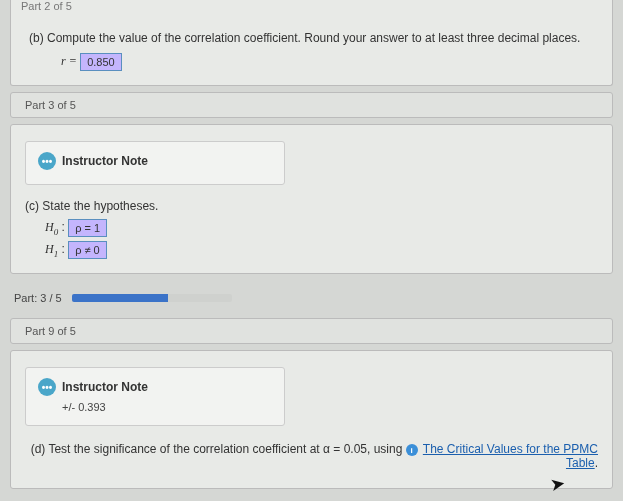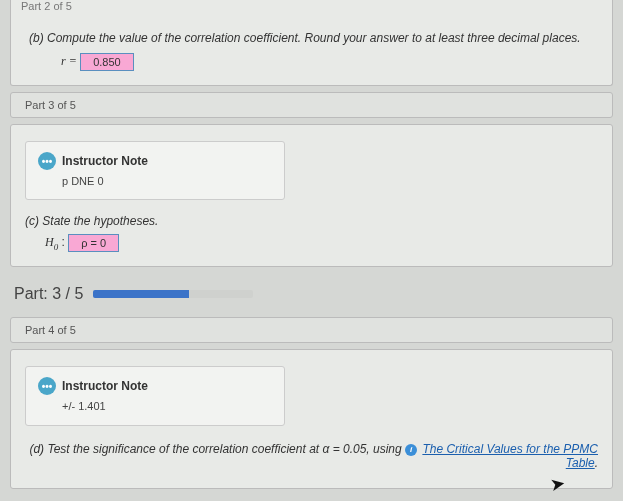--- a/index.html
+++ b/index.html
@@ -42,47 +42,47 @@
   .note-body { font-size: 11px; color: #444; padding-left: 24px; line-height: 1.4;}
   .dot-icon {
     width: 18px; height: 18px; border-radius: 50%;
     background: #4aa6c9; color: #fff; display: flex;
     align-items: center; justify-content: center;
     font-size: 10px; font-weight: bold;
   }
   .field {
     display: inline-block;
     border: 1px solid #5a8fbf;
-    background: #f9a8d4;
-    padding: 2px 12px;
+    background: #c4b5fd;
+    padding: 2px 6px;
     font-size: 11px;
     color: #333;
     vertical-align: middle;
   }
   .eqrow { margin: 4px 0 4px 20px; font-size: 12px; }
   .italic { font-style: italic; font-family: "Times New Roman", serif; }
   .sub { vertical-align: sub; font-size: 9px; }
   .progress-row {
     display: flex; align-items: center; gap: 10px;
     padding: 12px 14px;
   }
-  .progress-label { font-size: 16px; color: #444; }
+  .progress-label { font-size: 11px; color: #444; }
   .progress-bar {
     width: 160px; height: 8px; background: #cfd1ce;
     border-radius: 2px; overflow: hidden;
   }
   .progress-fill { height: 100%; background: #3b73c8; width: 60%; }
   .link { color: #1b5fae; text-decoration: underline; }
   .info-icon {
     display: inline-flex; width: 12px; height: 12px; border-radius: 50%;
     background: #3b8fd8; color: #fff; font-size: 8px;
     align-items: center; justify-content: center; font-weight: bold;
     vertical-align: middle; margin-right: 2px;
   }
-  .small-inline { font-size: 12px; color: #333; font-style: italic; }
+  .small-inline { font-size: 12px; color: #333; }
   .cursor {
     position: absolute; right: 58px; bottom: 6px;
     font-size: 18px; color: #111; transform: rotate(-10deg);
     pointer-events: none;
   }
 </style>
 </head>
 <body>
 
 <div class="panel" style="margin-top:0;border-top:none;border-radius:0 0 3px 3px;padding-top:2px;">
@@ -99,53 +99,57 @@
 
 <div class="part-header">Part 3 of 5</div>
 
 <div class="panel">
   <div class="innerbox">
     <div class="note-head">
       <span class="dot-icon">•••</span>
       <span>Instructor Note</span>
     </div>
     <div class="note-body">
-      <div>p DNE 0</div>
     </div>
   </div>
 
   <div class="small-inline" style="margin:2px 0 6px 0;">
     <span>(c)</span>
     <span>State the hypotheses.</span>
   </div>
 
   <div class="eqrow">
     <span class="italic">H</span><span class="sub italic">0</span>
     <span>:</span>
-    <span class="field">ρ = 0</span>
+    <span class="field">ρ = 1</span>
+  </div>
+  <div class="eqrow">
+    <span class="italic">H</span><span class="sub italic">1</span>
+    <span>:</span>
+    <span class="field">ρ ≠ 0</span>
   </div>
 </div>
 
 <div class="progress-row">
   <span class="progress-label">Part: 3 / 5</span>
   <div class="progress-bar">
     <div class="progress-fill" style="width: 60%;"></div>
   </div>
 </div>
 
-<div class="part-header">Part 4 of 5</div>
+<div class="part-header">Part 9 of 5</div>
 
 <div class="panel">
   <div class="innerbox">
     <div class="note-head">
       <span class="dot-icon">•••</span>
       <span>Instructor Note</span>
     </div>
     <div class="note-body">
-      <div>+/- 1.401</div>
+      <div>+/- 0.393</div>
     </div>
   </div>
 
   <div class="small-inline" style="margin:4px 0 8px 0;text-align:right;">
     <span>(d)</span>
     <span>Test the significance of the correlation coefficient at α = 0.05, using </span>
     <span class="info-icon">i</span>
     <a class="link" href="#">The Critical Values for the PPMC Table</a><span>.</span>
   </div>
 

